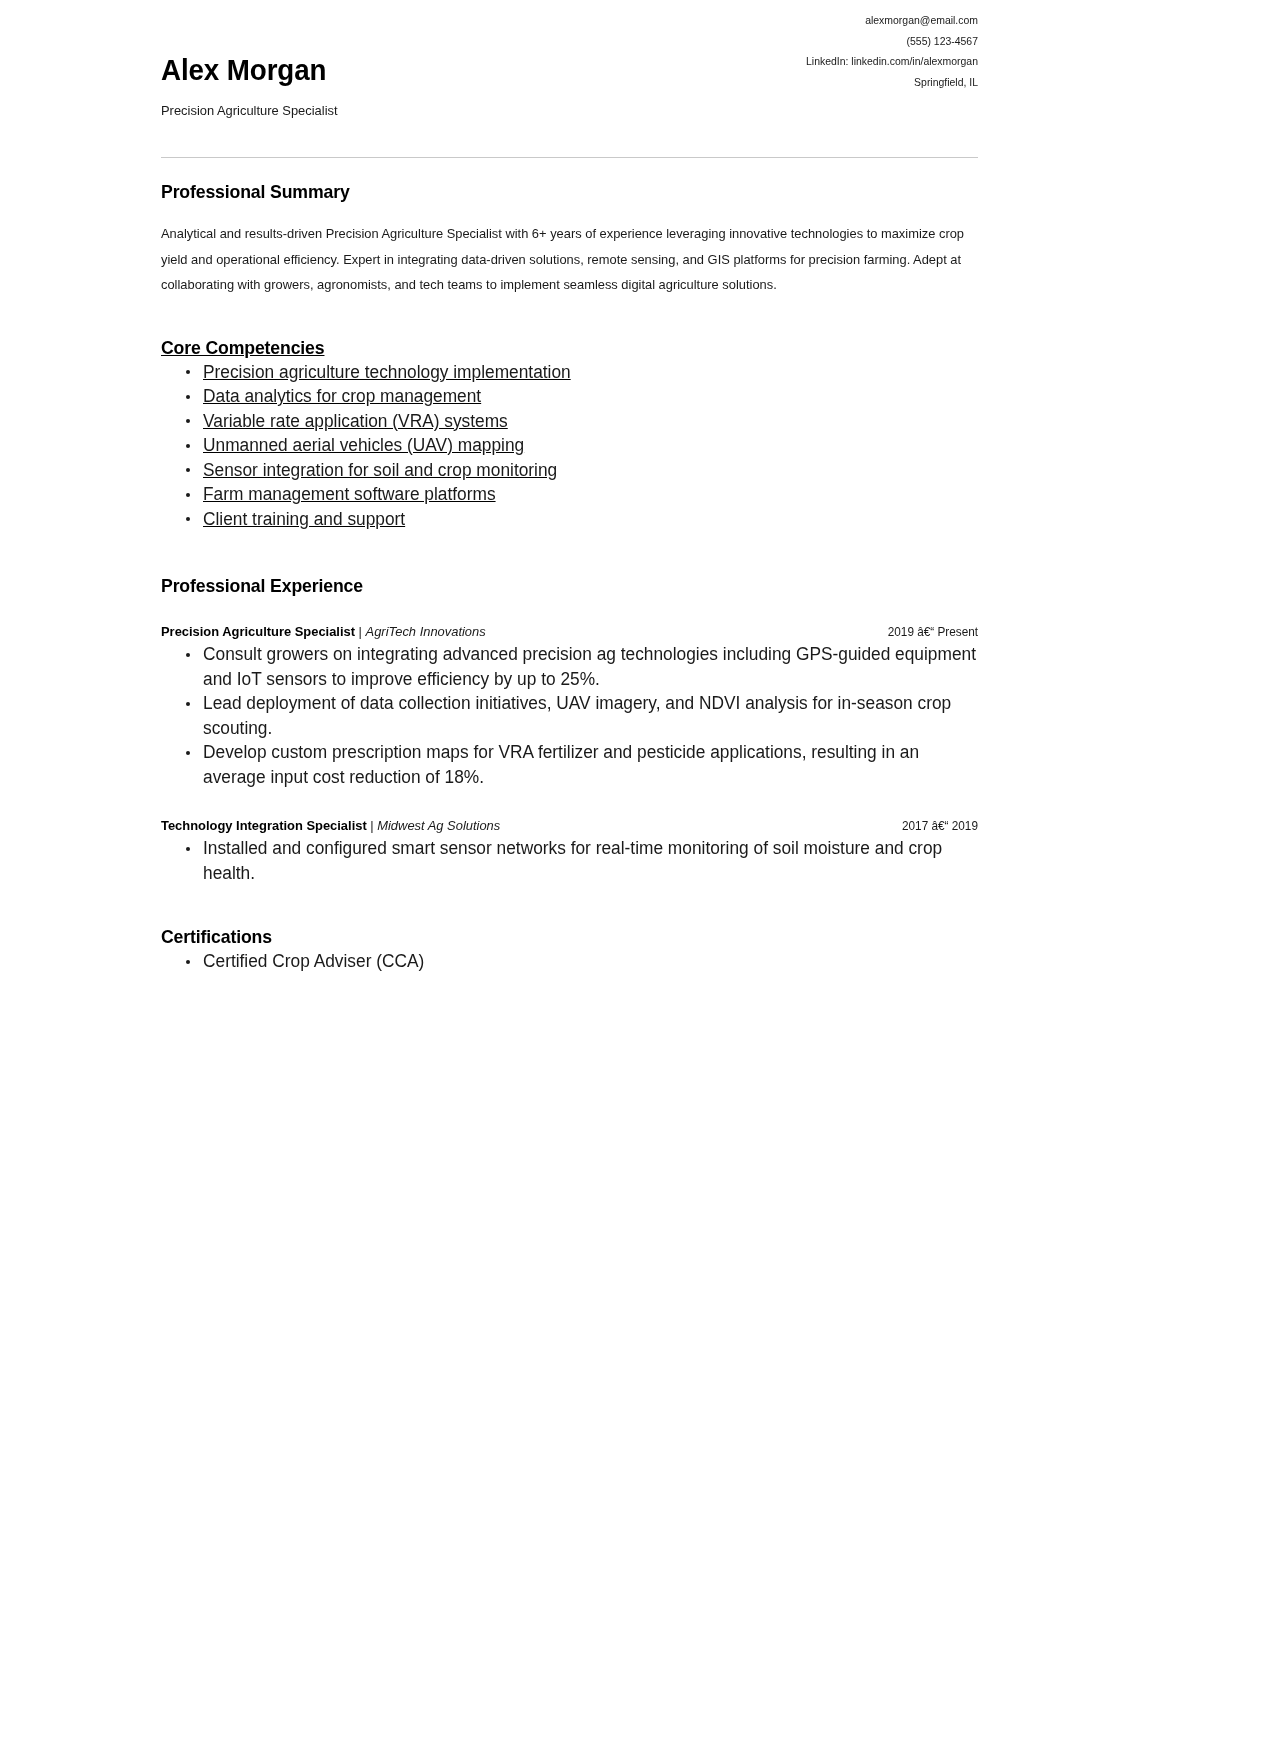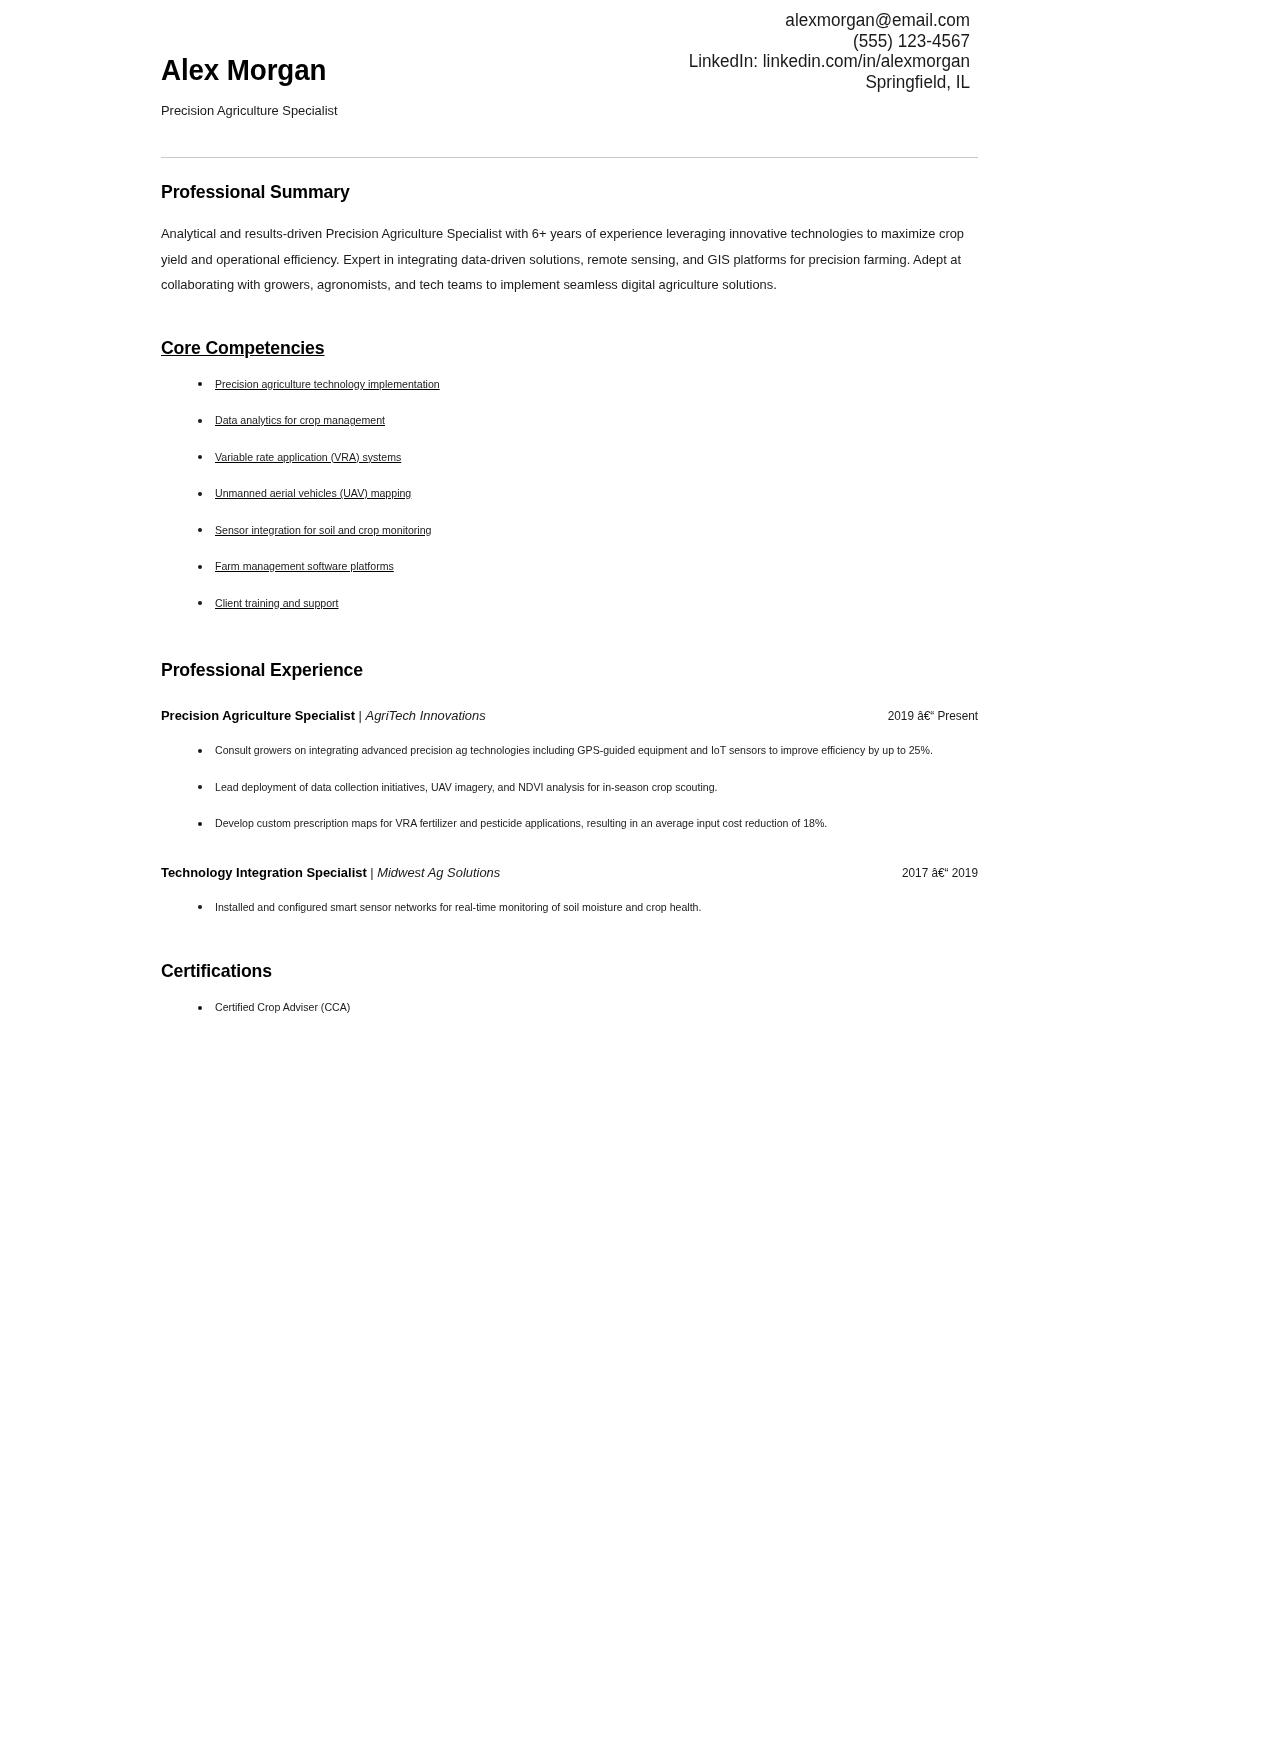--- a/index.html
+++ b/index.html
@@ -61,25 +61,25 @@
     font-size: 13.6px;
     line-height: 18px;
     margin-top: 14px;
     color: #1a1a1a;
     transform: scaleX(0.95);
     transform-origin: left center;
   }
 
   .header-right {
     position: absolute;
-    right: 8px;
+    right: 0;
     top: 10px;
     width: 400px;
     text-align: right;
-    font-size: 18px;
+    font-size: 11px;
     line-height: 20.5px;
     color: #1a1a1a;
   }
 
   .header-right div {
     transform: scaleX(0.95);
     transform-origin: right center;
   }
 
   .divider {
@@ -116,25 +116,25 @@
   }
 
   ul.bullets {
     margin: 0;
     padding: 0 0 0 25px;
     list-style: none;
   }
 
   ul.bullets > li {
     position: relative;
-    font-size: 11px;
+    font-size: 18px;
     line-height: 24.5px;
     color: #1a1a1a;
     padding-left: 17px;
-    margin: 12px;
+    margin: 0;
   }
 
   ul.bullets > li .li-inner {
     display: block;
     transform: scaleX(0.962);
     transform-origin: left top;
     width: 103.9%;
   }
 
   ul.bullets > li::before {

